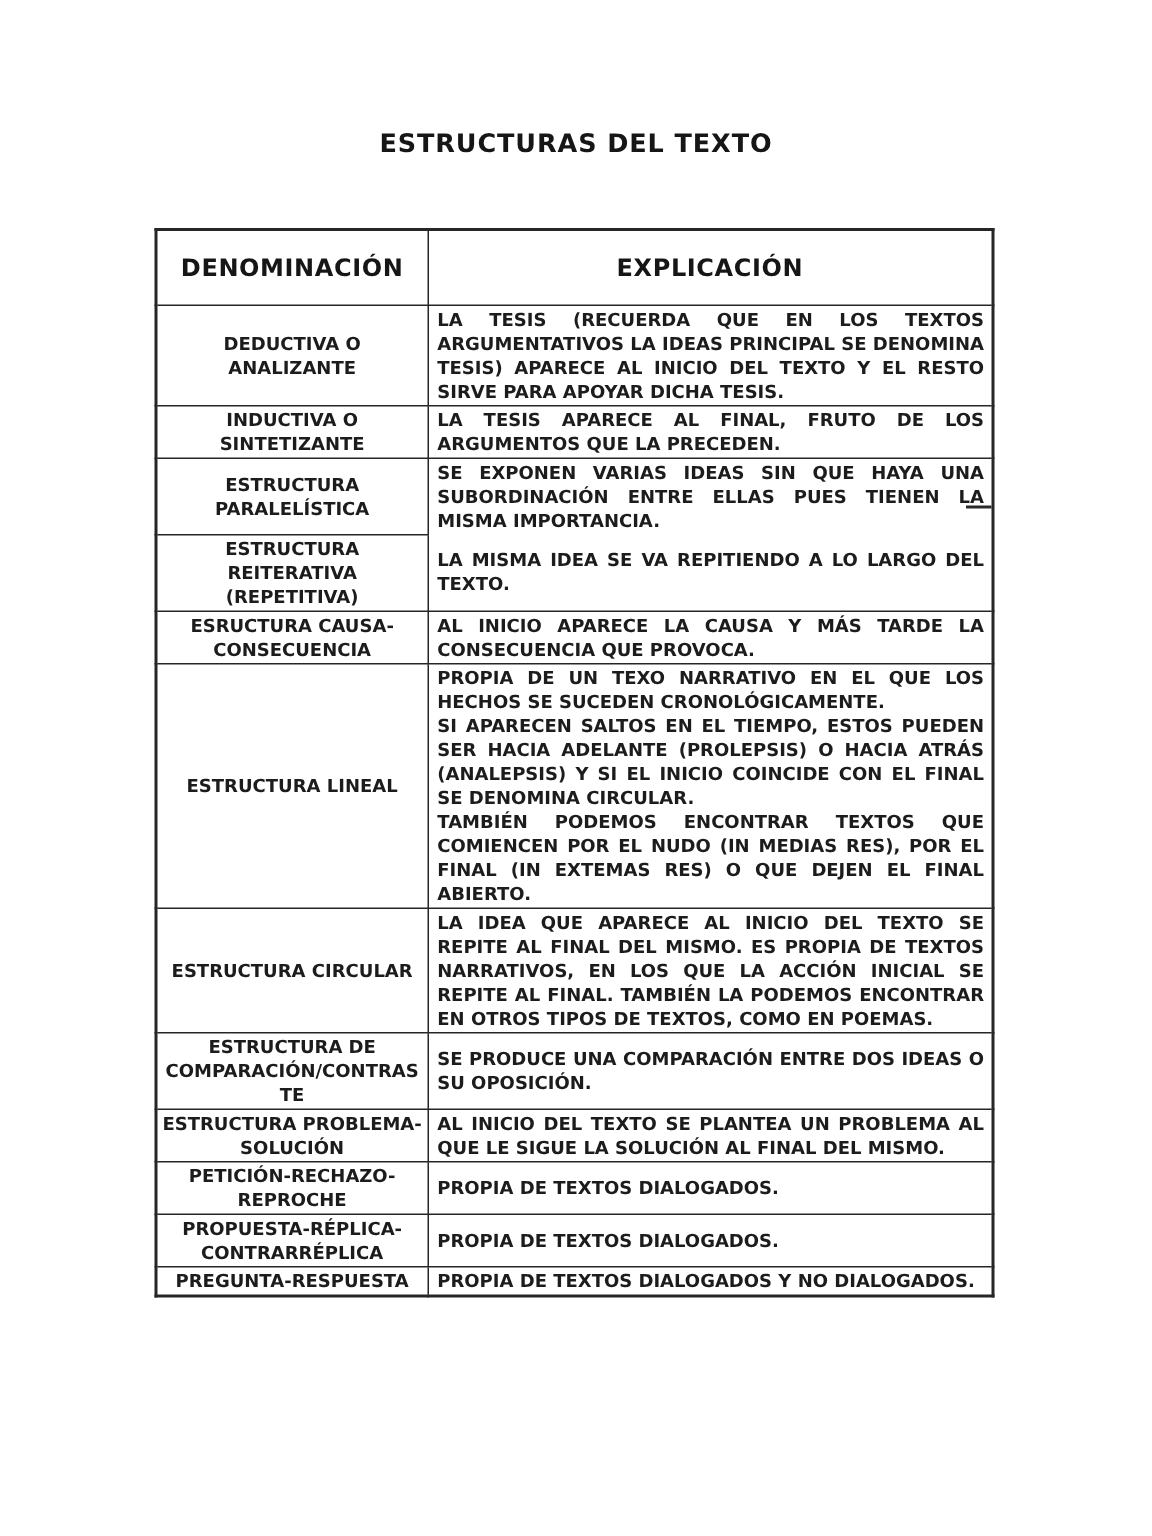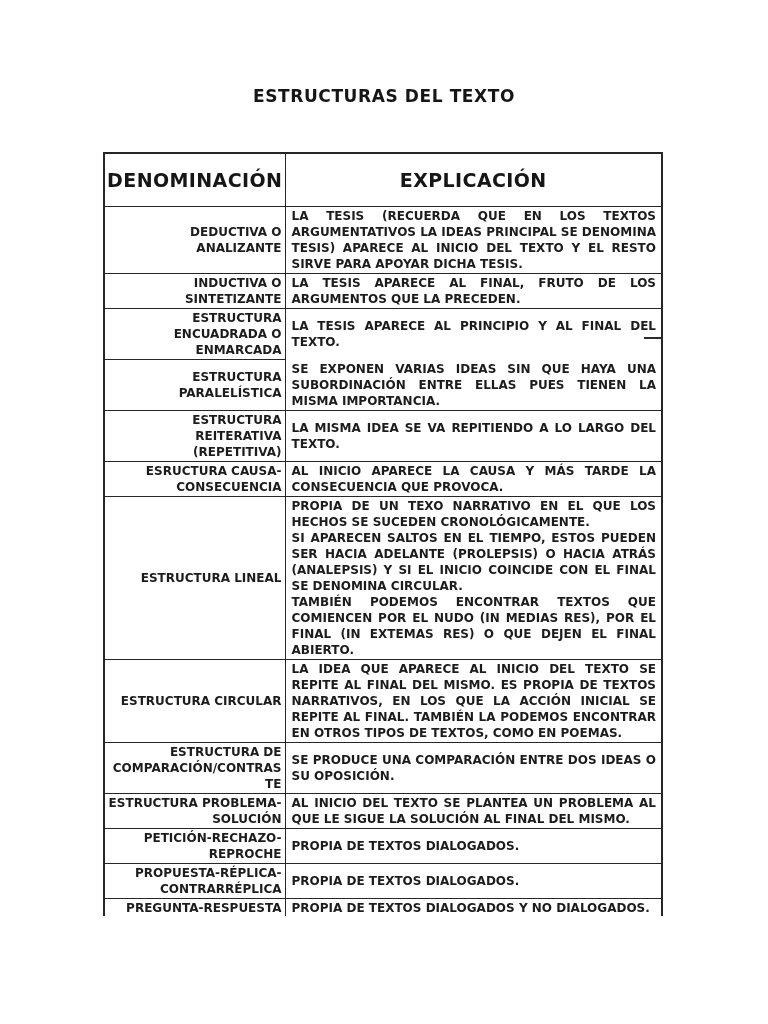--- a/index.html
+++ b/index.html
@@ -39,35 +39,35 @@
     table-layout: fixed;
     width: 558px;
     border: 2px solid #262626;
   }
   col.c-denom { width: 181px; }
   col.c-expl  { width: 377px; }
   th, td {
     border: 1.5px solid #262626;
   }
   th {
-    font-size: 19px;
+    font-size: 16px;
     font-weight: bold;
     letter-spacing: 0.4px;
     text-align: center;
     padding: 15px 2px;
     color: #161616;
   }
   td {
     font-size: 12px;
     line-height: 16px;
     vertical-align: middle;
     font-weight: bold;
   }
   td.denom-cell {
-    text-align: right;
+    text-align: center;
     padding: 1px 3px;
     overflow-wrap: break-word;
     word-break: break-word;
   }
   td.expl-cell {
     text-align: justify;
     padding: 1px 5px 1px 6px;
     white-space: pre-line;
   }
   
@@ -103,24 +103,20 @@
         </tr>
       </thead>
       <tbody id="table-body">
           <tr>
             <td class="denom-cell">DEDUCTIVA O ANALIZANTE</td>
             <td class="expl-cell">LA TESIS (RECUERDA QUE EN LOS TEXTOS ARGUMENTATIVOS LA IDEAS PRINCIPAL SE DENOMINA TESIS) APARECE AL INICIO DEL TEXTO Y EL RESTO SIRVE PARA APOYAR DICHA TESIS.</td>
           </tr>
           <tr>
             <td class="denom-cell">INDUCTIVA O SINTETIZANTE</td>
             <td class="expl-cell">LA TESIS APARECE AL FINAL, FRUTO DE LOS ARGUMENTOS QUE LA PRECEDEN.</td>
-          </tr>
-          <tr>
-            <td class="denom-cell">ESTRUCTURA ENCUADRADA O ENMARCADA</td>
-            <td class="expl-cell">LA TESIS APARECE AL PRINCIPIO Y AL FINAL DEL TEXTO.</td>
           </tr>
           <tr>
             <td class="denom-cell">ESTRUCTURA PARALELÍSTICA</td>
             <td class="expl-cell">SE EXPONEN VARIAS IDEAS SIN QUE HAYA UNA SUBORDINACIÓN ENTRE ELLAS PUES TIENEN LA MISMA IMPORTANCIA.</td>
           </tr>
           <tr>
             <td class="denom-cell">ESTRUCTURA REITERATIVA (REPETITIVA)</td>
             <td class="expl-cell">LA MISMA IDEA SE VA REPITIENDO A LO LARGO DEL TEXTO.</td>
           </tr>
           <tr>

